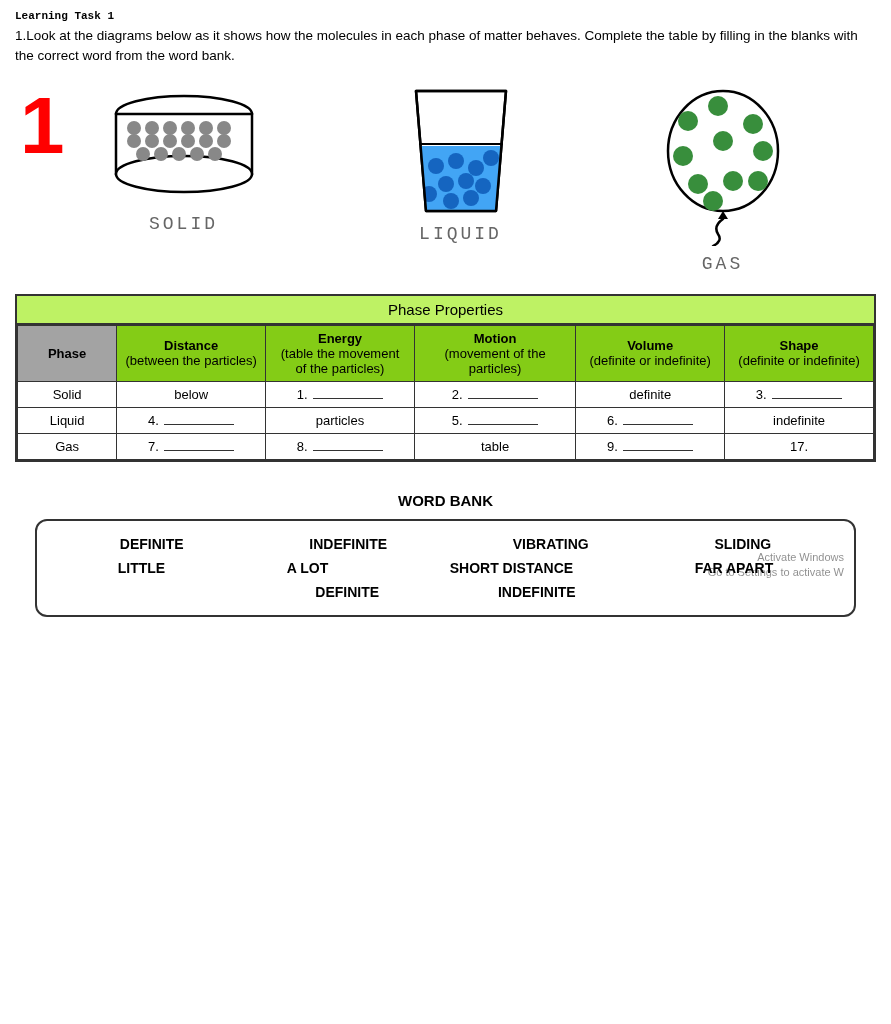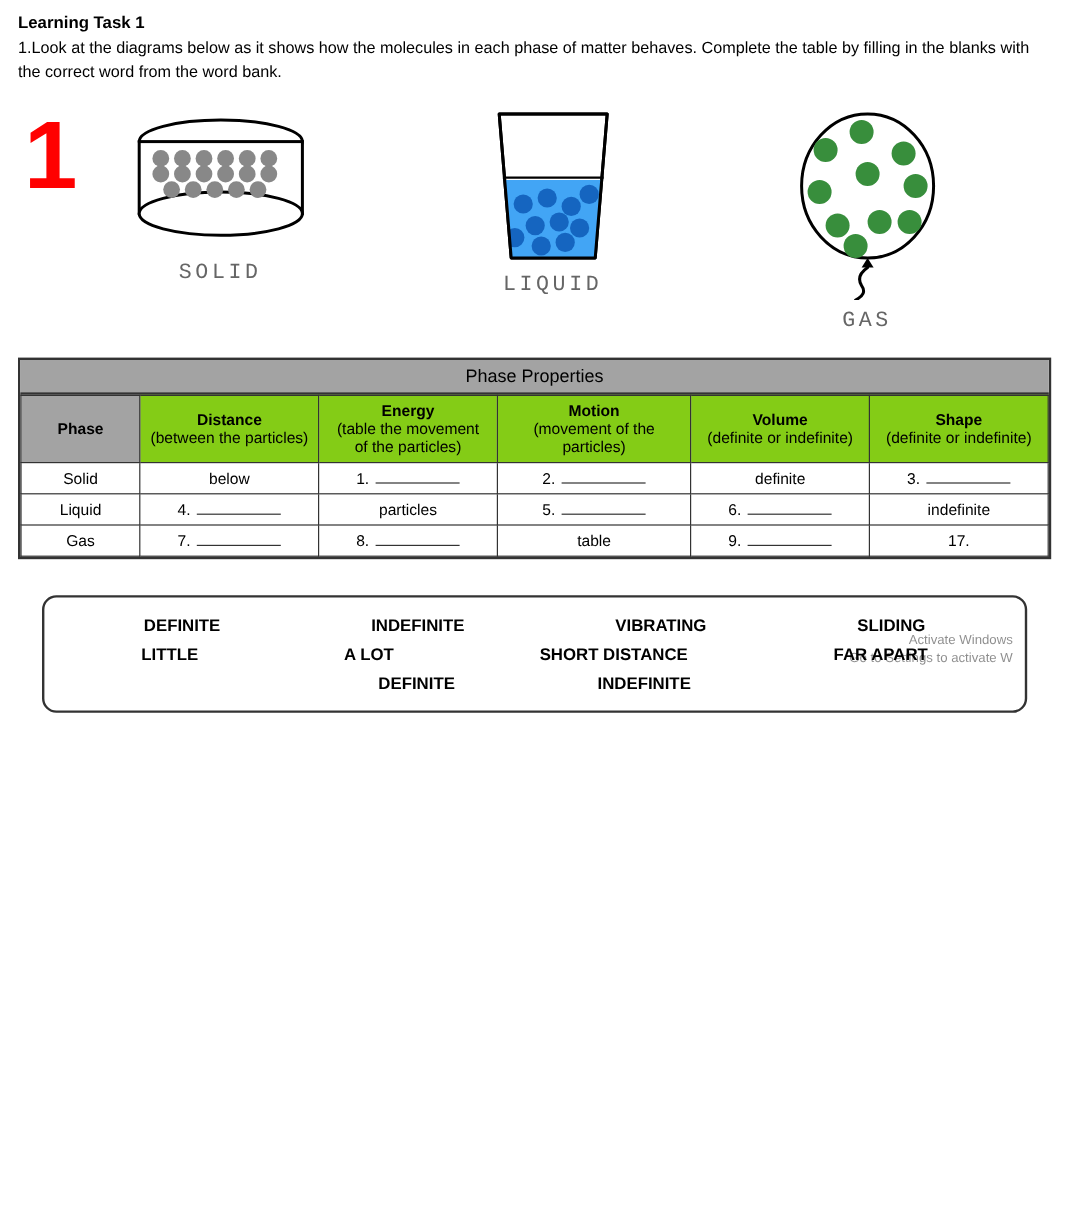--- a/index.html
+++ b/index.html
@@ -7,22 +7,23 @@
       font-family: Arial, sans-serif;
       background: #fff;
       width: 891px;
       min-height: 1024px;
       padding: 10px 15px;
       font-size: 14px;
     }
 
     .learning-task-title {
       font-weight: bold;
-      font-size: 14px;
+      font-size: 11px;
       margin-bottom: 4px;
+      font-family: Liberation Mono, monospace;
     }
 
     .instructions {
       font-size: 13.5px;
       line-height: 1.5;
       margin-bottom: 9px;
     }
 
     .diagrams-section {
       position: relative;
@@ -64,21 +65,21 @@
     
     .gas-svg { width: 130px; height: 160px; }
 
     
     .table-section {
       margin: 10px 0;
       border: 2px solid #333;
     }
 
     .phase-properties-header {
-      background: #a3a3a3;
+      background: #bef264;
       text-align: center;
       font-size: 15px;
       padding: 5px;
       border-bottom: 2px solid #333;
       font-family: Arial, sans-serif;
     }
 
     table.phase-table {
       width: 100%;
       border-collapse: collapse;
@@ -296,20 +297,21 @@
         <td>8. <span class="blank-line"></span></td>
         <td>table</td>
         <td>9. <span class="blank-line"></span></td>
         <td>17.</td>
       </tr>
     </tbody>
   </table>
 </div>
 
 <div class="word-bank-section">
+  <div class="word-bank-title">WORD BANK</div>
   <div class="word-bank-box">
     <div class="word-bank-row">
       <span class="word-bank-word">DEFINITE</span>
       <span class="word-bank-word">INDEFINITE</span>
       <span class="word-bank-word">VIBRATING</span>
       <span class="word-bank-word">SLIDING</span>
     </div>
     <div class="word-bank-row" style="position:relative">
       <span class="word-bank-word">LITTLE</span>
       <span class="word-bank-word">A LOT</span>

